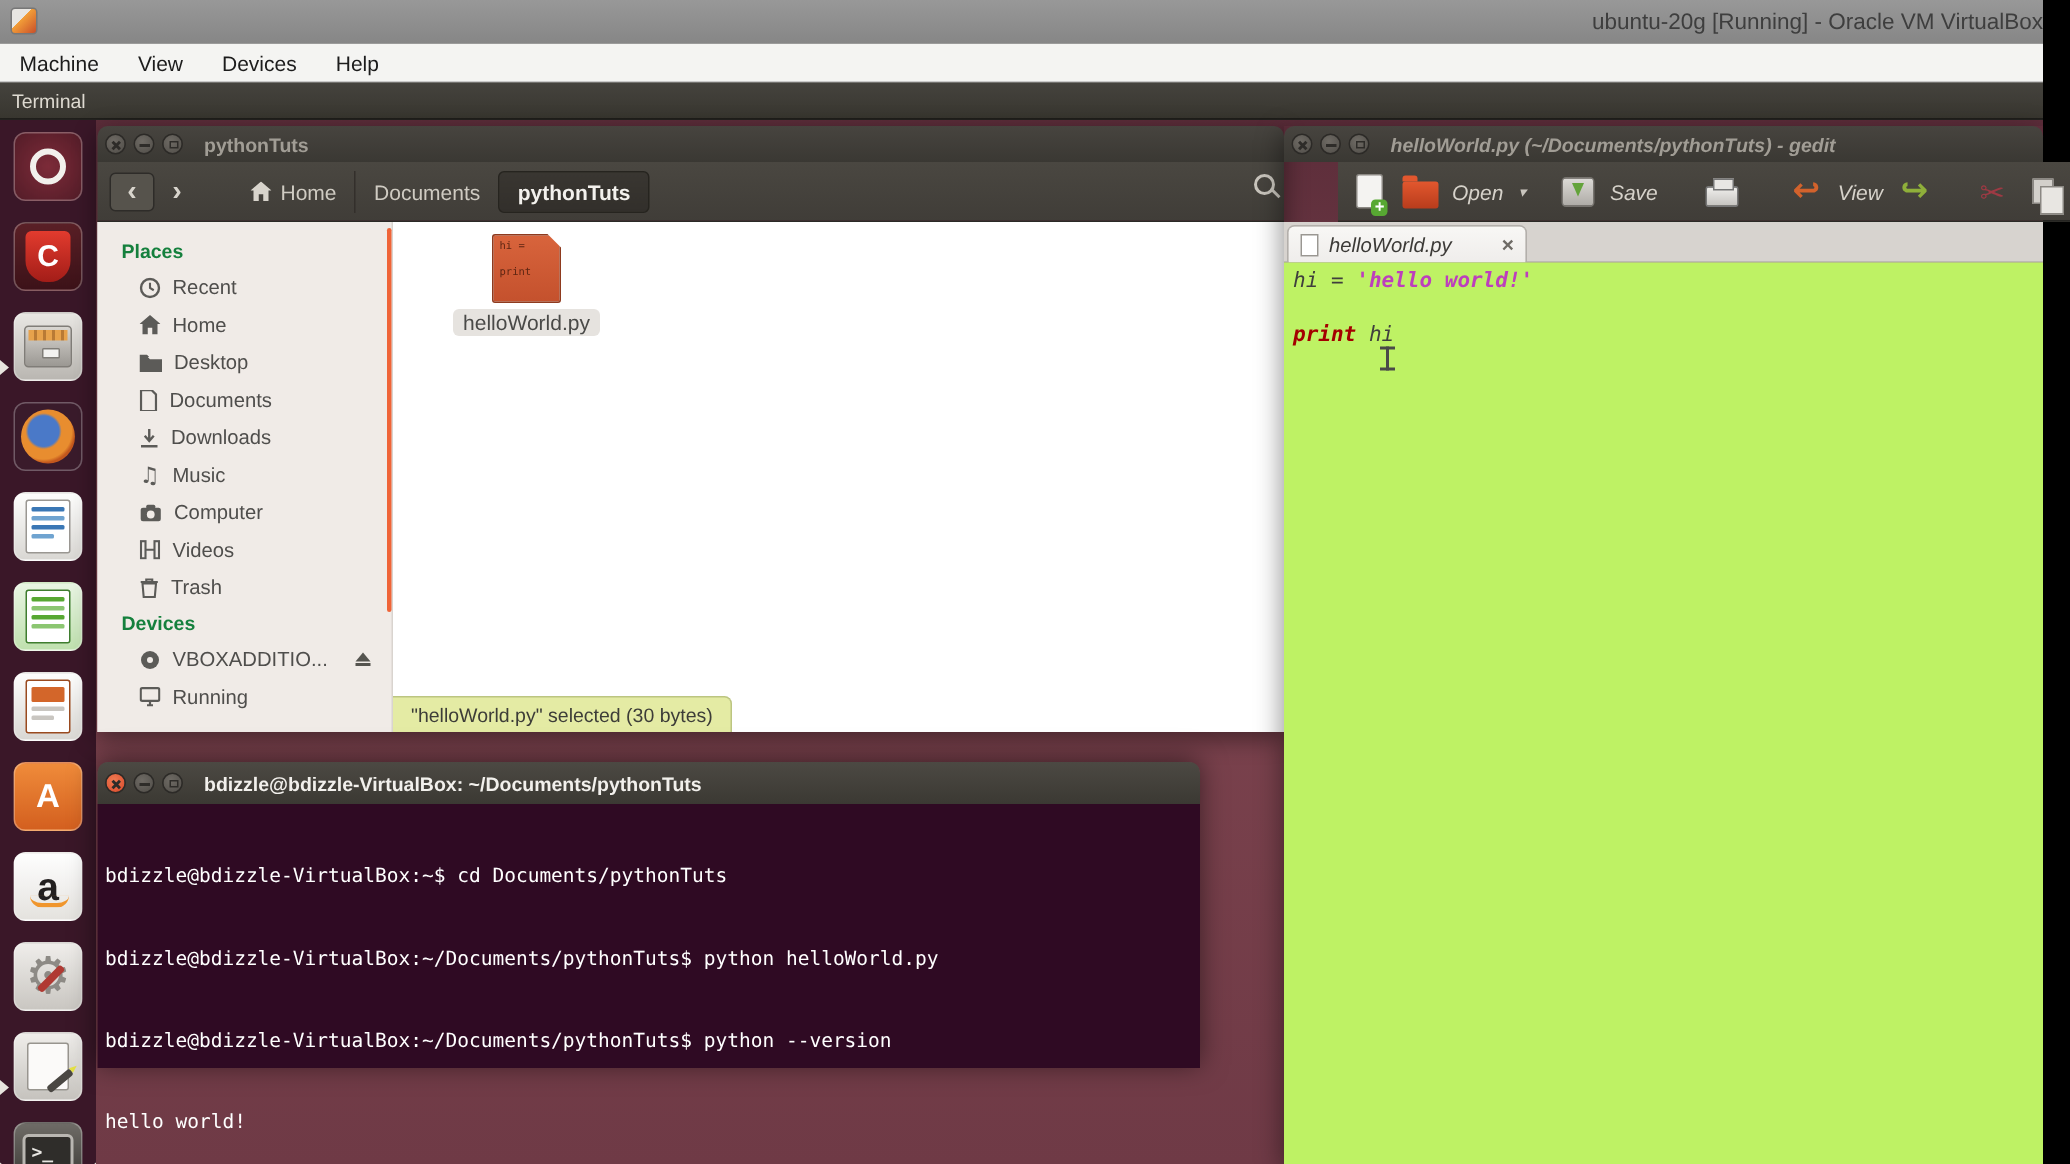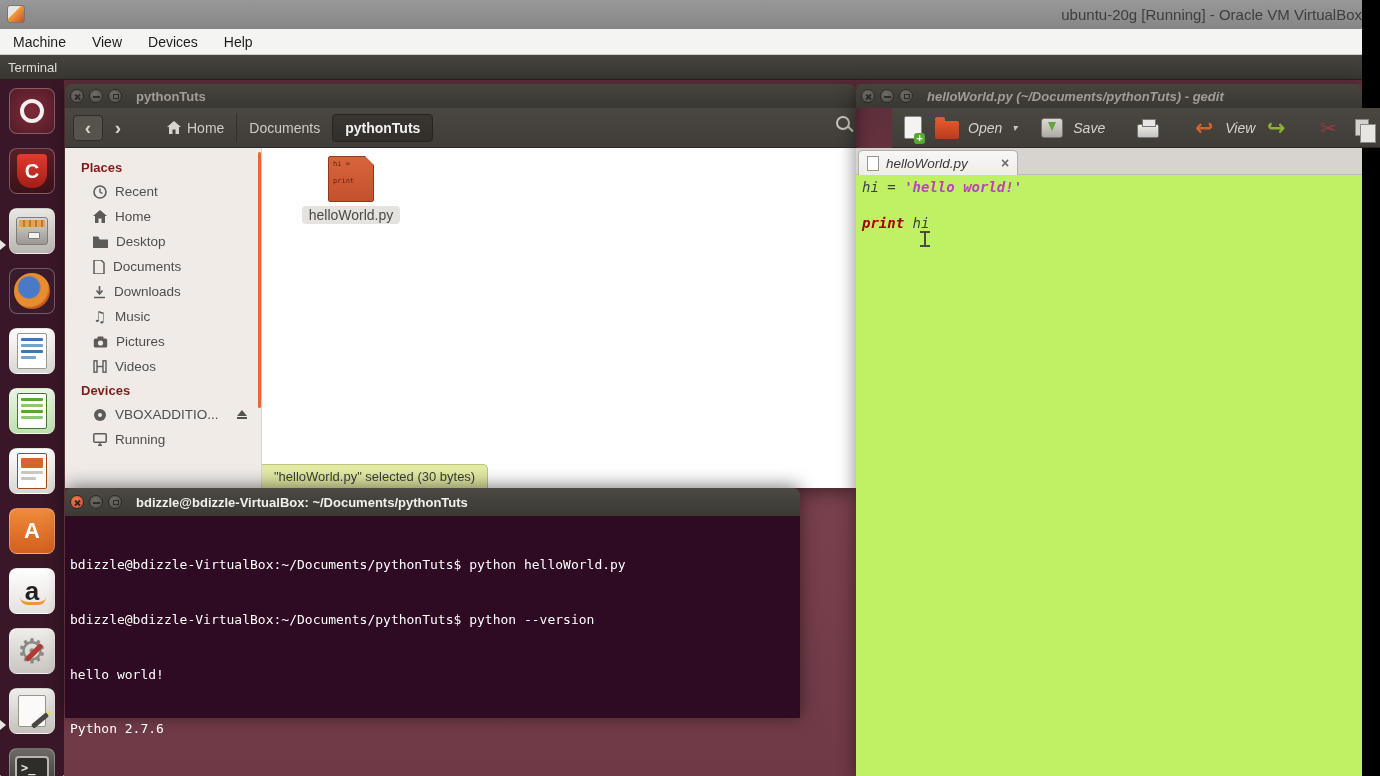--- a/index.html
+++ b/index.html
@@ -98,21 +98,21 @@
   .crumb { height:28px; display:flex; align-items:center; padding:0 12px; color:#cfcbc2; font-size:14px;
            border-left:1px solid #332f2b; }
   .crumb.first { border-left:none; margin-left:22px; }
   .crumb.active { background:linear-gradient(#393631,#322f2b); border:1px solid #26241f; border-radius:4px;
                   color:#f3f1ed; font-weight:bold; }
   .crumb .house { margin-right:6px; }
   #fm-search { position:absolute; right:6px; top:32px; }
   #fm-body { position:absolute; left:0; top:64px; right:0; bottom:0; background:#fff; }
   #fm-sidebar { position:absolute; left:0; top:0; width:197px; height:100%; background:#f0ebe7;
                 border-right:1px solid #d9d4cf; padding-top:8px; }
-  .side-h { font-size:13px; font-weight:bold; color:#7f1d1d; padding:4px 0 4px 16px; }
+  .side-h { font-size:13px; font-weight:bold; color:#15803d; padding:4px 0 4px 16px; }
   .side-item { height:25px; display:flex; align-items:center; padding-left:28px; font-size:13.5px; color:#4f4e4c; gap:8px; }
   .side-item svg, .crumb svg { display:block; }
   .eject { margin-left:auto; margin-right:14px; display:flex; flex-direction:column; align-items:center; }
   .eject .tri { width:0; height:0; border-left:5px solid transparent; border-right:5px solid transparent;
                 border-bottom:6px solid #55544f; }
   .eject .bar { width:10px; height:2px; background:#55544f; margin-top:1.5px; }
   #side-scroll { position:absolute; left:193px; top:4px; width:3px; height:256px; background:#ef6438; border-radius:2px; }
   #fm-files { position:absolute; left:197px; top:0; right:0; bottom:0; background:#fff; }
   #file-item { position:absolute; left:34px; top:8px; width:110px; display:flex; flex-direction:column; align-items:center; }
   #file-icon { width:46px; height:46px; background:linear-gradient(#d8643c,#c4512d); border:1px solid #8e3a1e;
@@ -161,21 +161,21 @@
             color:#3f3f3d; white-space:pre; }
   .tok-str { color:#bd3fbd; font-weight:bold; }
   .tok-kw  { color:#a40000; font-weight:bold; }
   
   #ibeam { position:absolute; left:64px; top:56px; width:10px; height:16px; }
   #ibeam:before { content:""; position:absolute; left:4px; top:0; width:2px; height:16px; background:#4a4a48; }
   #ibeam:after { content:""; position:absolute; left:0; top:0; width:10px; height:2px; background:#4a4a48;
                  box-shadow:0 14px 0 #4a4a48; }
 
   
-  #term { left:65px; top:488px; width:735px; height:230px; border-radius:8px 8px 0 0;
+  #term { left:65px; top:508px; width:735px; height:204px; border-radius:8px 8px 0 0;
           box-shadow:0 -2px 18px rgba(0,0,0,.5); }
   #term .titlebar { height:28px; background:linear-gradient(#4c4943,#3b3933); }
   #term-body { position:absolute; left:0; top:28px; right:0; bottom:0; background:#2f0a23;
                font-family:"DejaVu Sans Mono",monospace; font-size:13px; line-height:18.2px;
                color:#fff; padding:4px 0 0 5px; white-space:pre; }
 
   
   .mag { width:14px; height:14px; border:2px solid #c9c5bd; border-radius:50%; position:relative; }
   .mag:after { content:""; position:absolute; width:7px; height:2px; background:#c9c5bd; transform:rotate(45deg);
                right:-6px; bottom:-2px; }
@@ -331,29 +331,36 @@
         <div class="side-item">
           <span style="font-size:15px;color:#5c5b58;width:14px;font-family:'DejaVu Sans',sans-serif">♫</span>
           <span>Music</span>
         </div>
         <div class="side-item">
           <svg width="15" height="12" viewBox="0 0 15 12">
               <rect x="0.8" y="2.5" width="13.4" height="9" rx="1.5" fill="#5c5b58"></rect>
               <rect x="4.5" y="0.5" width="6" height="3" rx="1" fill="#5c5b58"></rect>
               <circle cx="7.5" cy="7" r="2.6" fill="#f0ebe7"></circle>
             </svg>
-          <span>Pictures</span>
+          <span>Computer</span>
         </div>
         <div class="side-item">
           <svg width="14" height="13" viewBox="0 0 14 13">
               <rect x="1" y="0.8" width="3" height="11.4" fill="none" stroke="#5c5b58" stroke-width="1.4"></rect>
               <rect x="10" y="0.8" width="3" height="11.4" fill="none" stroke="#5c5b58" stroke-width="1.4"></rect>
               <path d="M4 6.5 L10 6.5" stroke="#5c5b58" stroke-width="1.4"></path>
             </svg>
           <span>Videos</span>
+        </div>
+        <div class="side-item">
+          <svg width="13" height="14" viewBox="0 0 13 14">
+              <path d="M2 4 L11 4 L10.2 13 L2.8 13 Z" fill="none" stroke="#5c5b58" stroke-width="1.4"></path>
+              <path d="M0.8 3 L12.2 3 M4.5 3 L4.5 1.3 L8.5 1.3 L8.5 3" fill="none" stroke="#5c5b58" stroke-width="1.4"></path>
+            </svg>
+          <span>Trash</span>
         </div>
         <div class="side-h">Devices</div>
         <div class="side-item">
           <svg width="14" height="14" viewBox="0 0 14 14">
               <circle cx="7" cy="7" r="6" fill="#5c5b58"></circle>
               <circle cx="7" cy="7" r="2" fill="#f0ebe7"></circle>
             </svg>
           <span>VBOXADDITIO...</span>
           <span class="eject">
               <span class="tri"></span>
@@ -448,20 +455,21 @@
         </span>
       <span class="wbtn">
           <i></i>
         </span>
       <span class="wbtn bsq">
           <i></i>
         </span>
       <span class="wtitle active">bdizzle@bdizzle-VirtualBox: ~/Documents/pythonTuts</span>
     </div>
     <div id="term-body">
+      <div>bdizzle@bdizzle-VirtualBox:~$ cd Documents/pythonTuts</div>
       <div>bdizzle@bdizzle-VirtualBox:~/Documents/pythonTuts$ python helloWorld.py</div>
       <div>bdizzle@bdizzle-VirtualBox:~/Documents/pythonTuts$ python --version</div>
       <div>hello world!</div>
       <div>Python 2.7.6</div>
       
       
       
       
       
       

